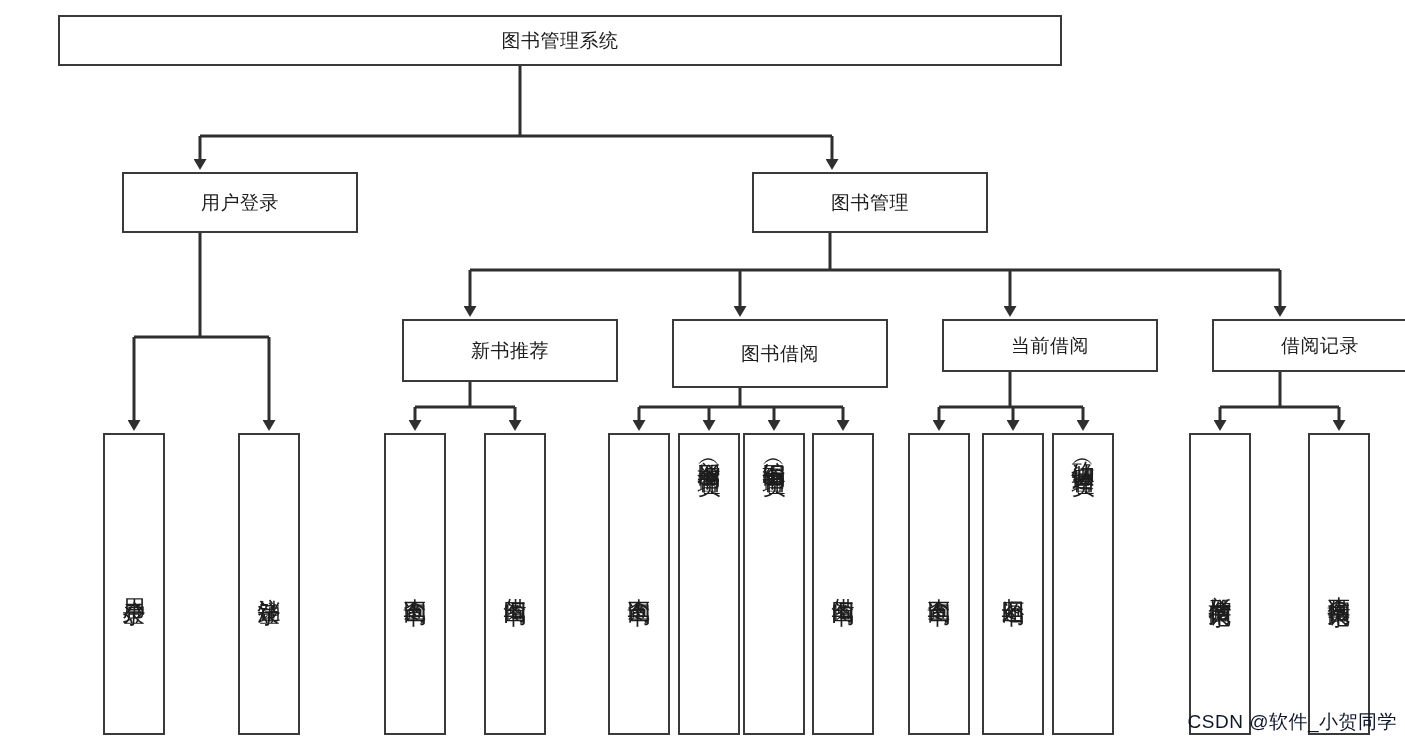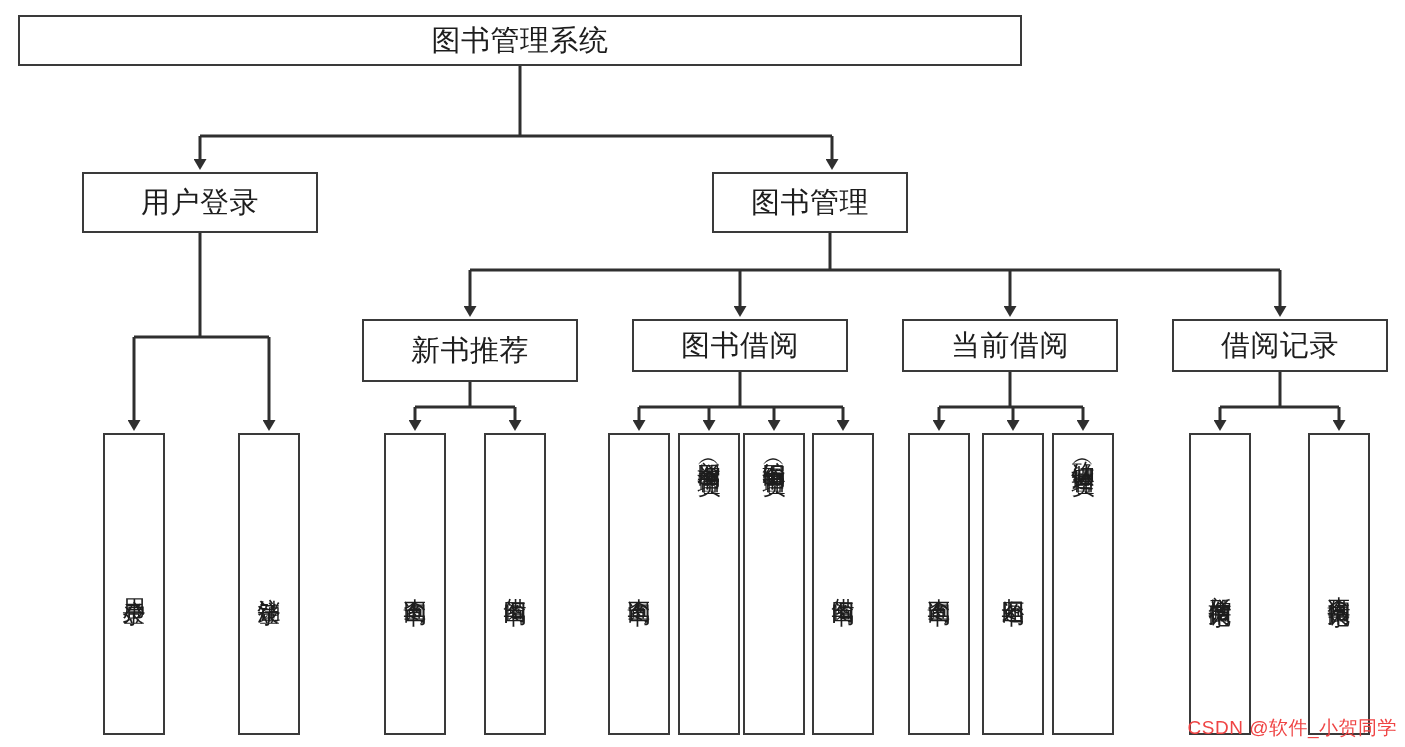--- a/index.html
+++ b/index.html
@@ -27,22 +27,23 @@
     position: absolute;
     box-sizing: border-box;
     border: 2px solid #3a3a3a;
     background: #ffffff;
     display: flex;
     align-items: center;
     justify-content: center;
     color: #1d1d1d;
   }
   .node.h {
-    font-size: 29px;
+    font-size: 19px;
     letter-spacing: 0.5px;
+    margin-left: 40px;
   }
   .node.v {
     align-items: flex-start;
     justify-content: center;
     padding-top: 8px;
   }
   .vtext {
     writing-mode: vertical-rl;
     text-orientation: upright;
     font-size: 23px;
@@ -50,23 +51,23 @@
     letter-spacing: 2px;
     white-space: nowrap;
   }
   .node.v.center {
     align-items: center;
     padding-top: 0;
   }
   #watermark {
     position: absolute;
     right: 8px;
-    bottom: 6px;
+    bottom: 12px;
     font-size: 19px;
-    color: #ef4444;
+    color: #0f172a;
     letter-spacing: 0.5px;
     white-space: nowrap;
   }
 </style>
 </head>
 <body>
 
 <div id="canvas">
 
   <svg id="wires" viewBox="0 0 1405 747" width="1405" height="747">
@@ -119,28 +120,28 @@
     </g>
   </svg>
 
   <div class="node h" style="left: 18px; top: 15px; width: 1004px; height: 51px;">
     <span>图书管理系统</span>
   </div>
 
   <div class="node h" style="left: 82px; top: 172px; width: 236px; height: 61px;">
     <span>用户登录</span>
   </div>
-  <div class="node h" style="left: 712px; top: 172px; width: 196px; height: 61px;">
+  <div class="node h" style="left: 712px; top: 172px; width: 236px; height: 61px;">
     <span>图书管理</span>
   </div>
 
   <div class="node h" style="left: 362px; top: 319px; width: 216px; height: 63px;">
     <span>新书推荐</span>
   </div>
-  <div class="node h" style="left: 632px; top: 319px; width: 216px; height: 53px;">
+  <div class="node h" style="left: 632px; top: 319px; width: 216px; height: 69px;">
     <span>图书借阅</span>
   </div>
   <div class="node h" style="left: 1172px; top: 319px; width: 216px; height: 53px;">
     <span>借阅记录</span>
   </div>
   <div class="node h" style="left: 902px; top: 319px; width: 216px; height: 53px;">
     <span>当前借阅</span>
   </div>
 
   <div class="node v center" style="left: 103px; top: 433px; width: 62px; height: 302px;">

